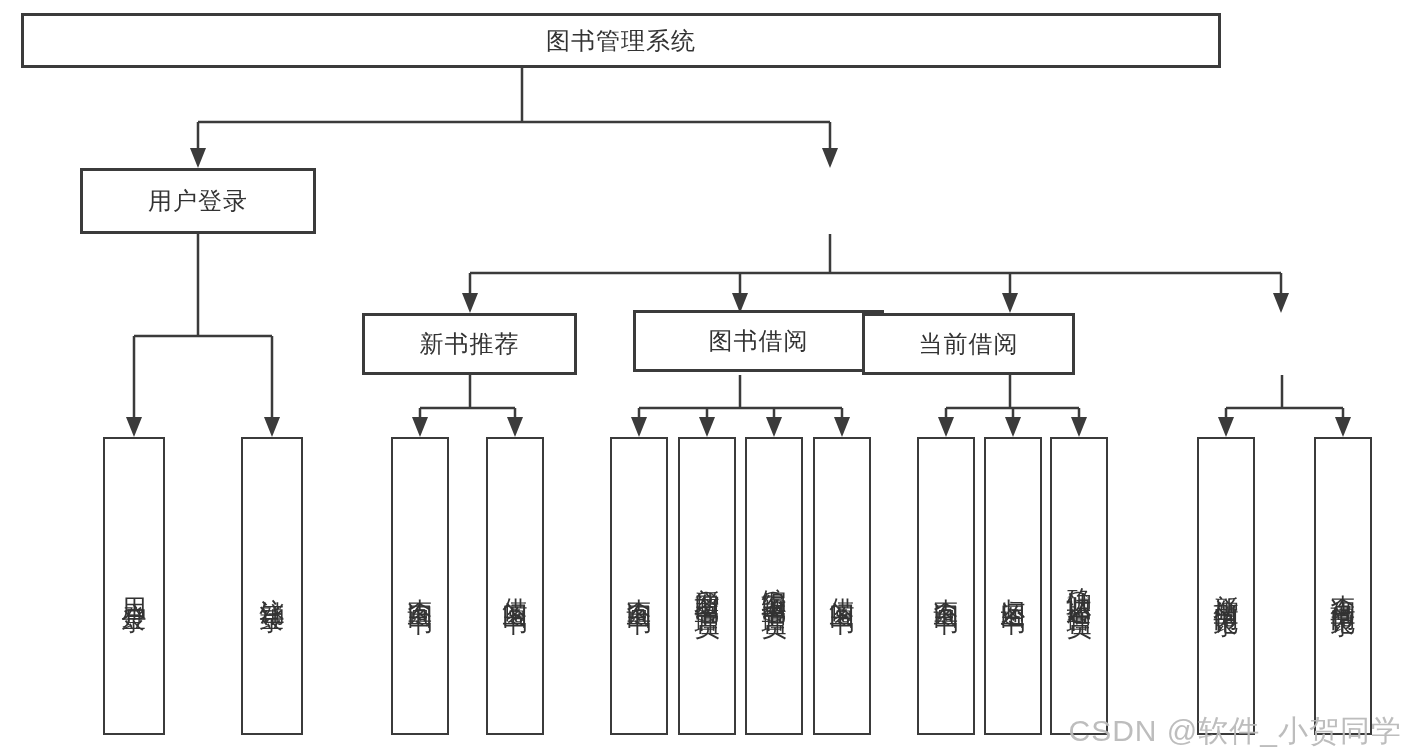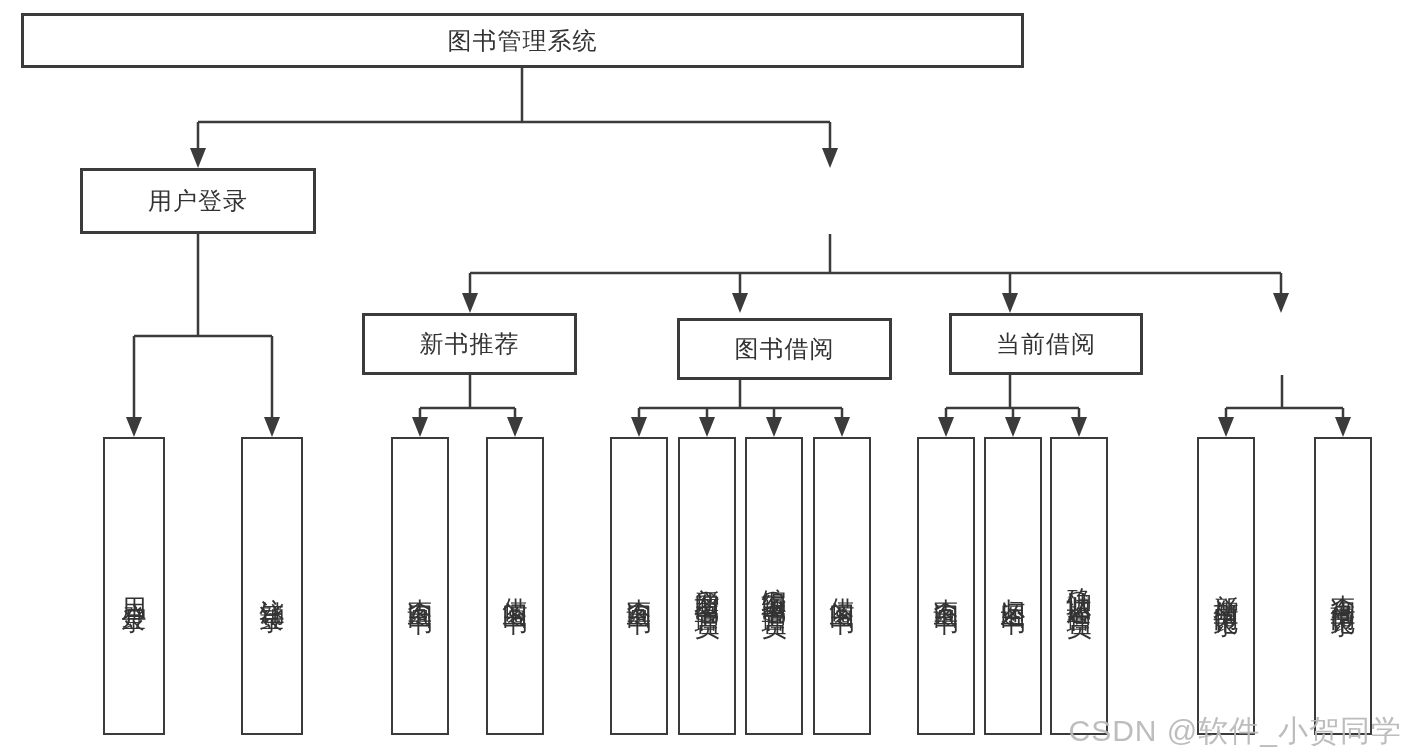--- a/index.html
+++ b/index.html
@@ -81,27 +81,27 @@
       <polygon points="766,417 782,417 774,437"></polygon>
       <polygon points="834,417 850,417 842,437"></polygon>
       <polygon points="938,417 954,417 946,437"></polygon>
       <polygon points="1005,417 1021,417 1013,437"></polygon>
       <polygon points="1071,417 1087,417 1079,437"></polygon>
       <polygon points="1218,417 1234,417 1226,437"></polygon>
       <polygon points="1335,417 1351,417 1343,437"></polygon>
     </g>
   </svg>
 
-  <div class="node" style="left:21px; top:13px; width:1003px; height:55px;">图书管理系统</div>
+  <div class="node" style="left:21px; top:13px; width:1200px; height:55px;">图书管理系统</div>
 
   <div class="node" style="left:80px; top:168px; width:236px; height:66px;">用户登录</div>
 
   <div class="node" style="left:362px; top:313px; width:215px; height:62px;">新书推荐</div>
-  <div class="node" style="left:633px; top:318px; width:215px; height:62px;margin-left:44px;">图书借阅</div>
-  <div class="node" style="left:949px; top:313px; width:194px; height:62px;">当前借阅</div>
+  <div class="node" style="left:633px; top:310px; width:251px; height:62px;">图书借阅</div>
+  <div class="node" style="left:862px; top:313px; width:213px; height:62px;">当前借阅</div>
 
   <div class="node leaf" style="left:103px; top:437px; width:62px; height:298px;">用户登录</div>
   <div class="node leaf" style="left:241px; top:437px; width:62px; height:298px;">注销登录</div>
 
   <div class="node leaf" style="left:391px; top:437px; width:58px; height:298px;">查询图书</div>
   <div class="node leaf" style="left:486px; top:437px; width:58px; height:298px;">借阅图书</div>
 
   <div class="node leaf" style="left:610px; top:437px; width:58px; height:298px;">查询图书</div>
   <div class="node leaf" style="left:678px; top:437px; width:58px; height:298px;">新增图书（管理员）</div>
   <div class="node leaf" style="left:745px; top:437px; width:58px; height:298px;">编辑图书（管理员）</div>

